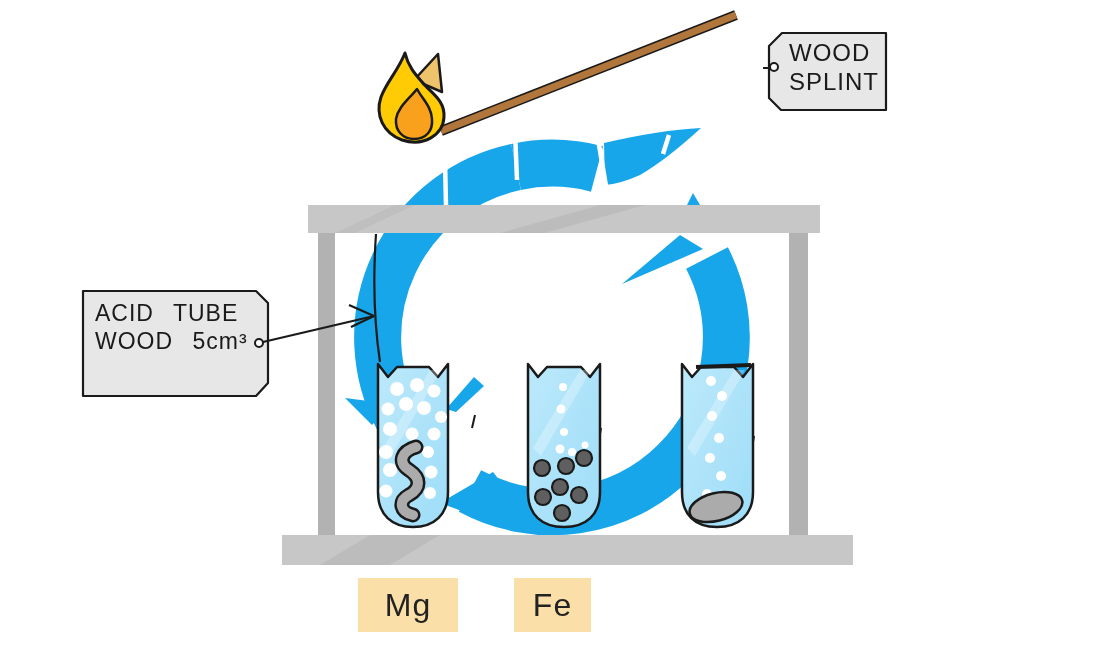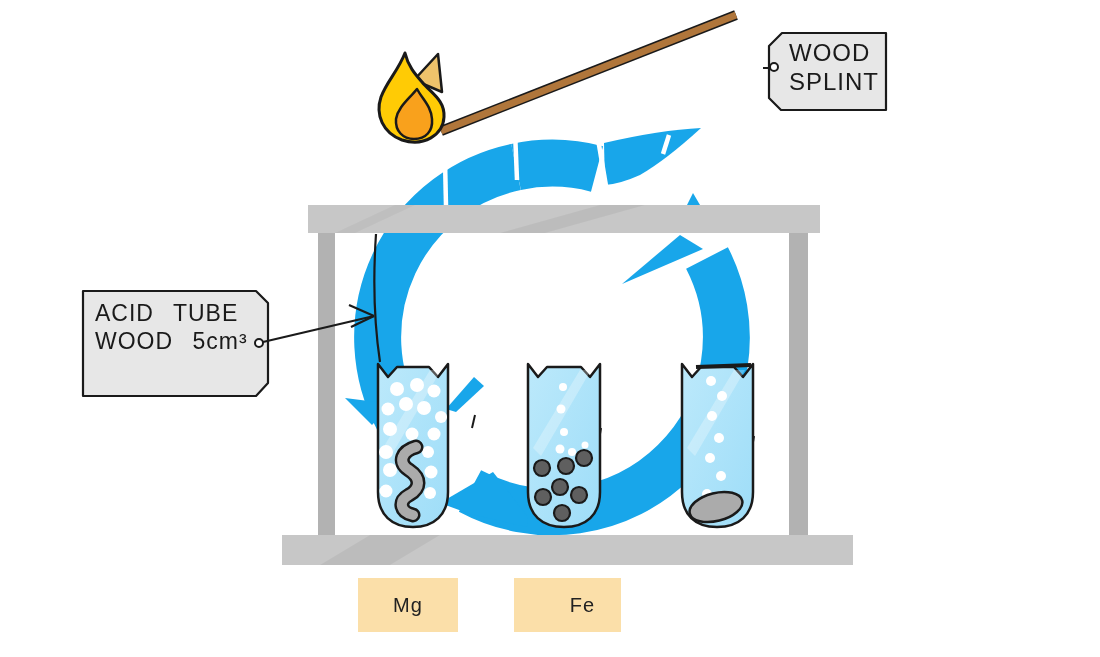--- a/index.html
+++ b/index.html
@@ -14,24 +14,24 @@
     position:relative;width:1100px;height:657px;background:var(--background);
     overflow:hidden;font-family:"Liberation Sans","DejaVu Sans",sans-serif;
     color:var(--outline-black);
   }
   #artwork{position:absolute;left:0;top:0;width:1100px;height:657px;}
   .tag-text{position:absolute;font-size:23px;line-height:28px;letter-spacing:1px;
     color:var(--outline-black);white-space:nowrap;}
   #wood-label{left:789px;top:38px;line-height:29px;font-size:24px;}
   #tube-label{left:95px;top:299px;word-spacing:12px;}
   .metal-label{position:absolute;top:578px;height:54px;background:var(--metal-label-fill);
-    display:flex;align-items:center;justify-content:center;font-size:20px;
+    display:flex;align-items:center;justify-content:center;font-size:32px;
     color:#222;letter-spacing:1px;}
   #metal-0{left:358px;width:100px;}
-  #metal-1{left:514px;width:77px;padding-left:30px;}
+  #metal-1{left:514px;width:77px;}
   #metal-2{left:665px;width:98px;}
 </style>
 </head>
 <body>
 
 <div id="stage">
 
 <svg id="artwork" viewBox="0 0 1100 657">
   <defs>
     <linearGradient id="liquidGrad" x1="0" y1="0" x2="1" y2="1">

